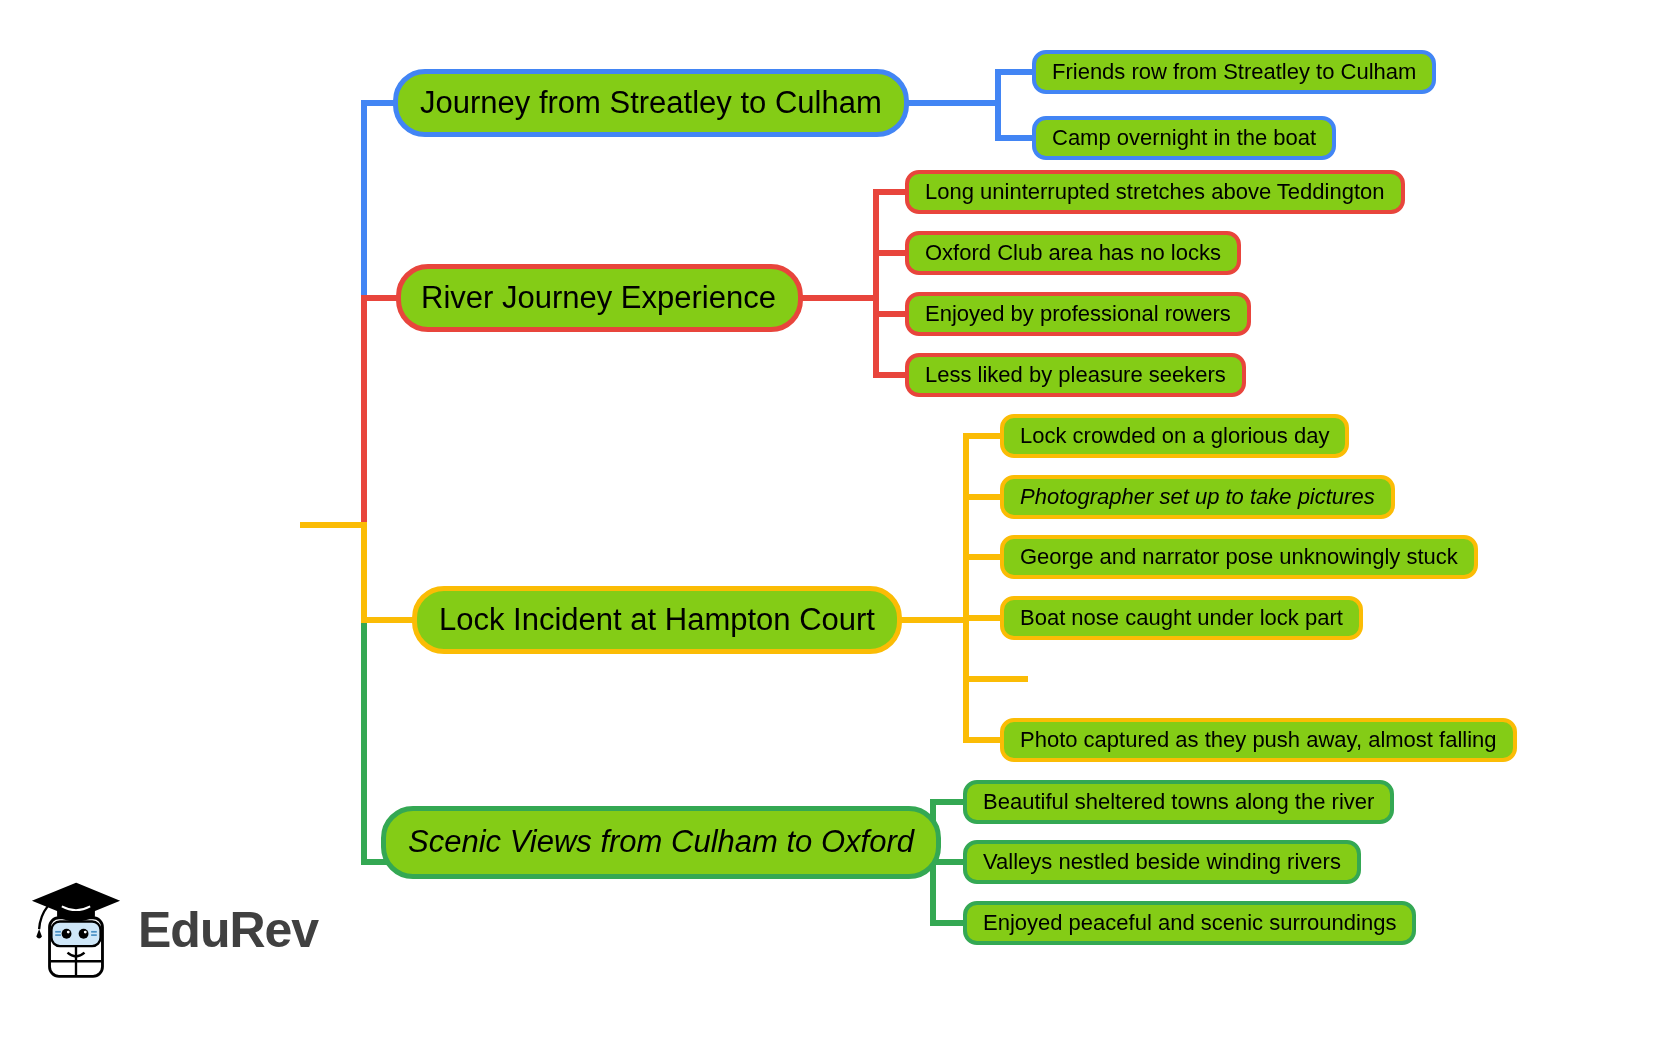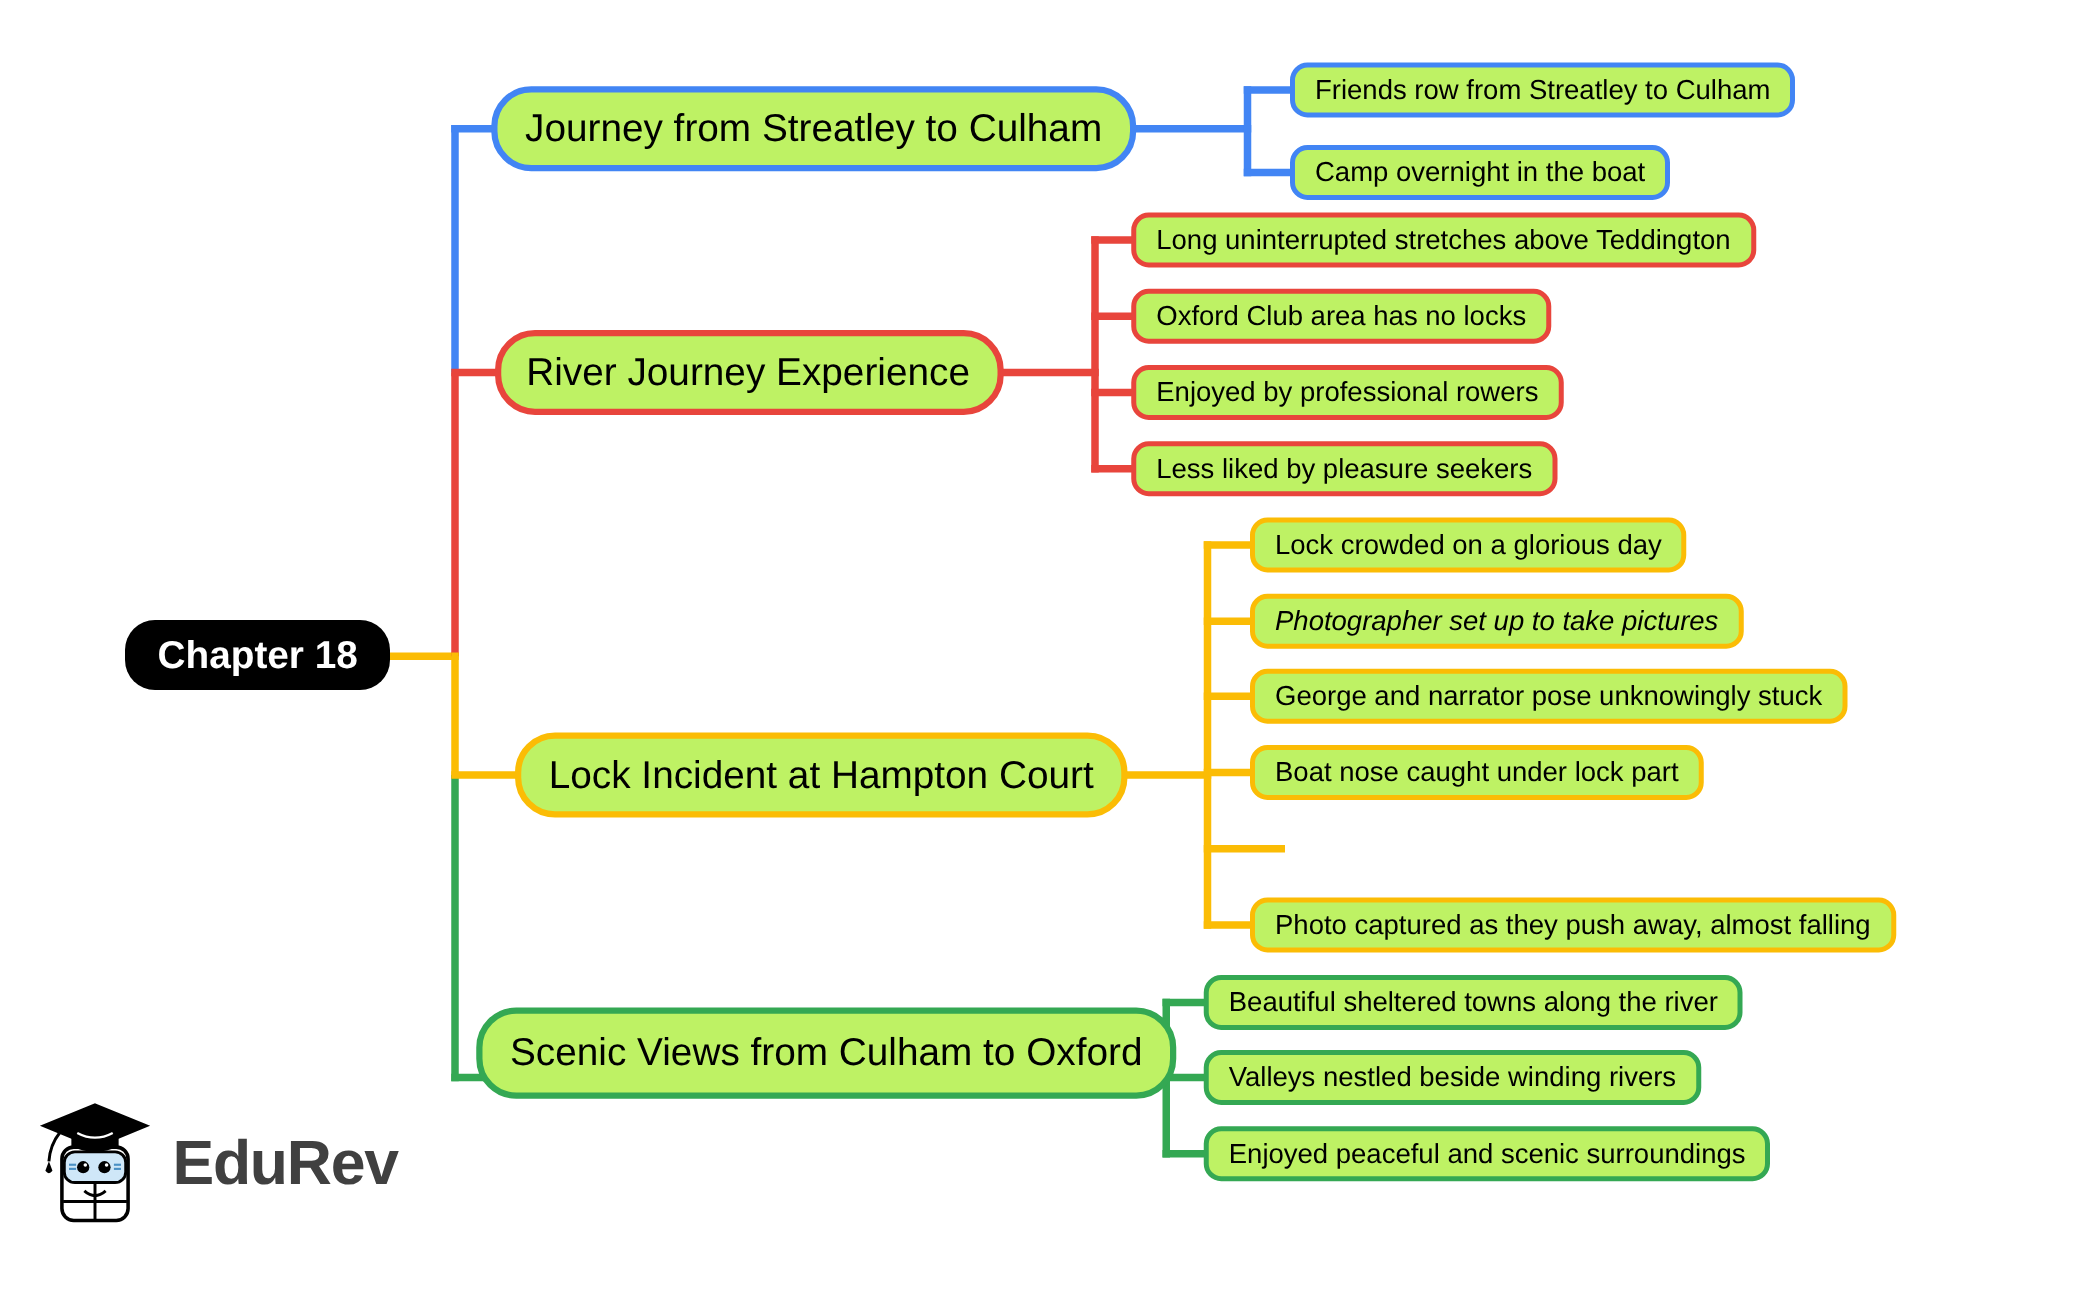--- a/index.html
+++ b/index.html
@@ -8,36 +8,36 @@
     background:#ffffff; font-family:"Liberation Sans", sans-serif; color:#000;
   }
   
   .cline { position:absolute; z-index:0; }
   .c-blue   { background:#4285F4; }
   .c-red    { background:#E8453C; }
   .c-yellow { background:#FBBC05; }
   .c-green  { background:#34A853; }
   
   .node {
-    position:absolute; z-index:1; background:#bef264; color:#000;
+    position:absolute; z-index:1; background:#84cc16; color:#000;
     box-sizing:border-box; white-space:nowrap;
   }
   .parent {
     border-style:solid; border-width:5px; border-radius:32px;
     font-size:31px; line-height:1.1; padding:12px 22px;
   }
   .child {
     border-style:solid; border-width:4px; border-radius:14px;
     font-size:22px; line-height:1.0; padding:7px 16px;
   }
   .b-blue   { border-color:#4285F4; }
   .b-red    { border-color:#E8453C; }
   .b-yellow { border-color:#FBBC05; }
   .b-green  { border-color:#34A853; }
-  .wrap { white-space:normal; text-align:center; width:560px; line-height:1.25; }
+  .wrap { white-space:normal; text-align:center; width:560px; line-height:1.25;font-style:italic; }
   .root-node {
     position:absolute; z-index:2; background:#000000; color:#ffffff;
     font-weight:bold; font-size:31px; line-height:1.15;
     padding:10px 26px; border-radius:24px; white-space:nowrap;
   }
   
   .logo { position:absolute; left:28px; top:878px; z-index:1;
           display:flex; align-items:center; gap:14px; }
   .logo-icon { width:96px; height:104px; }
   .logo-text { font-size:50px; font-weight:bold; color:#404040; letter-spacing:-1px; }
@@ -78,21 +78,20 @@
   <div class="cline c-yellow" style="left:963px; top:615px; width:65px; height:6px;"></div>
   <div class="cline c-yellow" style="left:963px; top:676px; width:65px; height:6px;"></div>
   <div class="cline c-yellow" style="left:963px; top:737px; width:65px; height:6px;"></div>
 
   <div class="cline c-green" style="left:650px; top:859px; width:286px; height:6px;"></div>
   <div class="cline c-green" style="left:930px; top:799px; width:6px; height:127px;"></div>
   <div class="cline c-green" style="left:930px; top:799px; width:60px; height:6px;"></div>
   <div class="cline c-green" style="left:930px; top:859px; width:60px; height:6px;"></div>
   <div class="cline c-green" style="left:930px; top:920px; width:60px; height:6px;"></div>
 
-  <div class="root-node" style="left:100px; top:496px;">Chapter 18</div>
 
   <div class="node parent b-blue" style="left:393px; top:69px;">Journey from Streatley to Culham</div>
   <div class="node child b-blue" style="left:1032px; top:50px;">Friends row from Streatley to Culham</div>
   <div class="node child b-blue" style="left:1032px; top:116px;">Camp overnight in the boat</div>
 
   <div class="node parent b-red" style="left:396px; top:264px;padding-left:20px;">River Journey Experience</div>
   <div class="node child b-red" style="left:905px; top:170px;">Long uninterrupted stretches above Teddington</div>
   <div class="node child b-red" style="left:905px; top:231px;">Oxford Club area has no locks</div>
   <div class="node child b-red" style="left:905px; top:292px;">Enjoyed by professional rowers</div>
   <div class="node child b-red" style="left:905px; top:353px;">Less liked by pleasure seekers</div>

